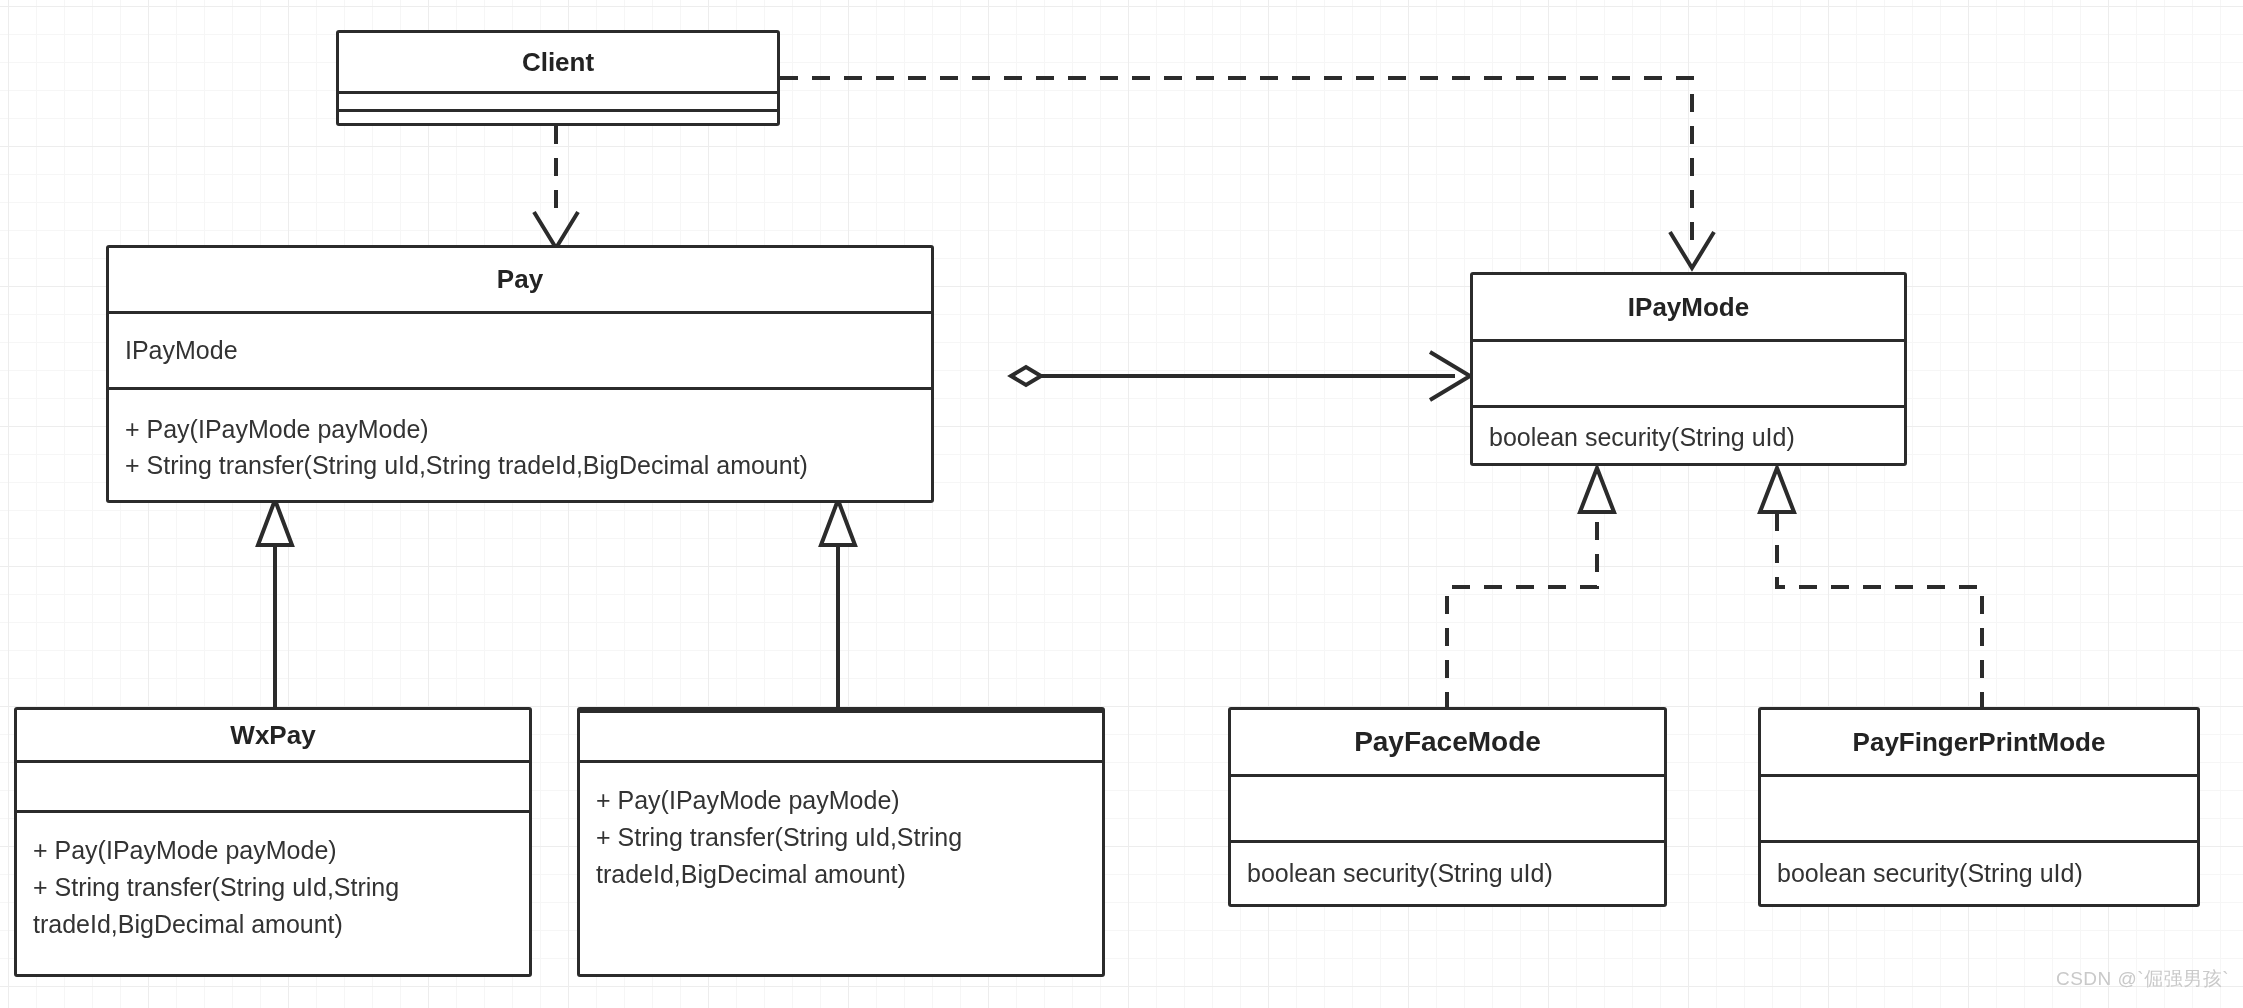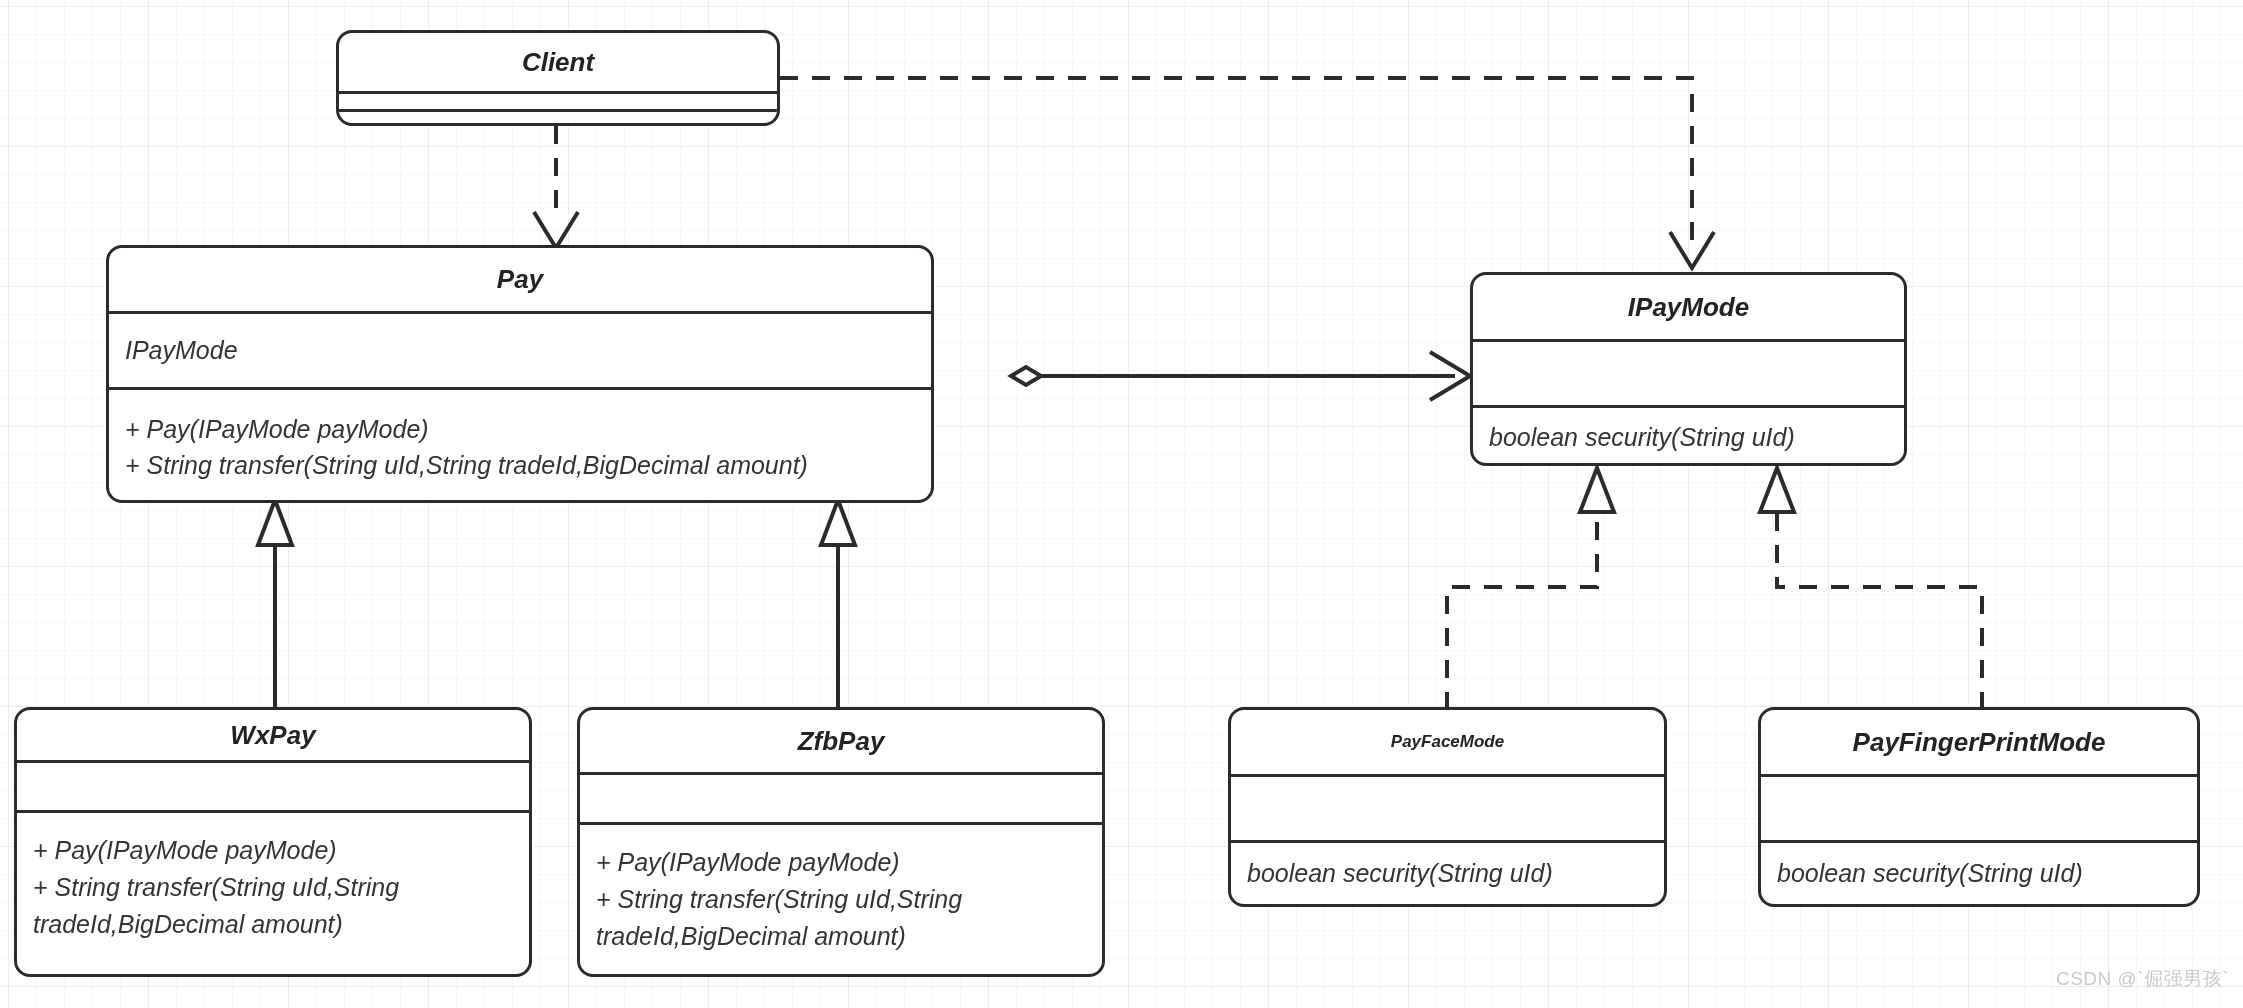--- a/index.html
+++ b/index.html
@@ -22,25 +22,24 @@
     overflow: hidden;
     font-family: "Liberation Sans", sans-serif;
   }
 
   
   .uml-class {
     position: absolute;
     box-sizing: border-box;
     background: #ffffff;
     border: 3px solid #2b2b2b;
-    border-radius: 16px;
+    border-radius: 3px;
     display: flex;
     flex-direction: column;
     overflow: hidden;
-    font-style: italic;
   }
   .uml-title {
     font-weight: bold;
     text-align: center;
     color: #232323;
     display: flex;
     align-items: center;
     justify-content: center;
     flex: none;
   }
@@ -165,32 +164,31 @@
     <div class="uml-sep"></div>
     <div class="uml-compartment empty" style="height:47px;"></div>
     <div class="uml-sep"></div>
     <div class="uml-compartment" style="height:149px; font-size:25px; line-height:37px;">
       <div class="uml-line">+ Pay(IPayMode payMode)</div>
       <div class="uml-line wrap">+ String transfer(String uId,String tradeId,BigDecimal amount)</div>
     </div>
   </div>
 
   <div class="uml-class" style="left:577px; top:707px; width:528px; height:270px;">
-    <div class="uml-title" style="height:62px; font-size:26px;">ZfbPay</div>
     <div class="uml-sep"></div>
     <div class="uml-compartment empty" style="height:47px;"></div>
     <div class="uml-sep"></div>
     <div class="uml-compartment" style="height:149px; font-size:25px; line-height:37px;">
       <div class="uml-line">+ Pay(IPayMode payMode)</div>
       <div class="uml-line wrap">+ String transfer(String uId,String tradeId,BigDecimal amount)</div>
     </div>
   </div>
 
   <div class="uml-class" style="left:1228px; top:707px; width:439px; height:200px;">
-    <div class="uml-title" style="height:64px; font-size:17px;">PayFaceMode</div>
+    <div class="uml-title" style="height:64px; font-size:28px;">PayFaceMode</div>
     <div class="uml-sep"></div>
     <div class="uml-compartment empty" style="height:63px;"></div>
     <div class="uml-sep"></div>
     <div class="uml-compartment" style="height:61px; font-size:25px;">
       <div class="uml-line">boolean security(String uId)</div>
     </div>
   </div>
 
   <div class="uml-class" style="left:1758px; top:707px; width:442px; height:200px;">
     <div class="uml-title" style="height:64px; font-size:26px;">PayFingerPrintMode</div>

